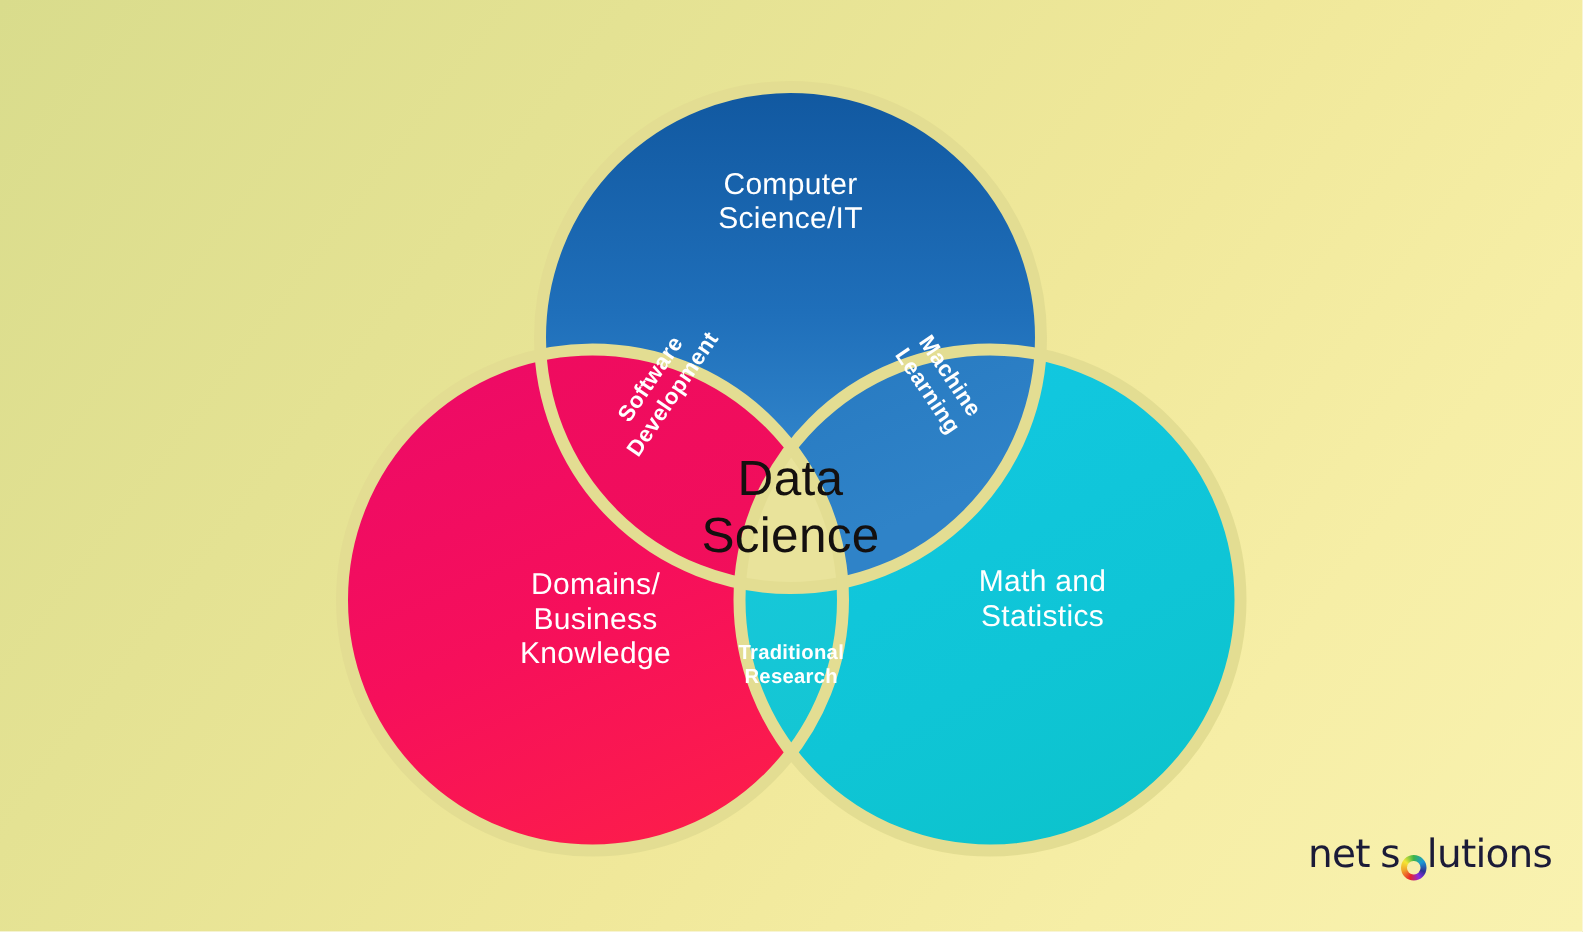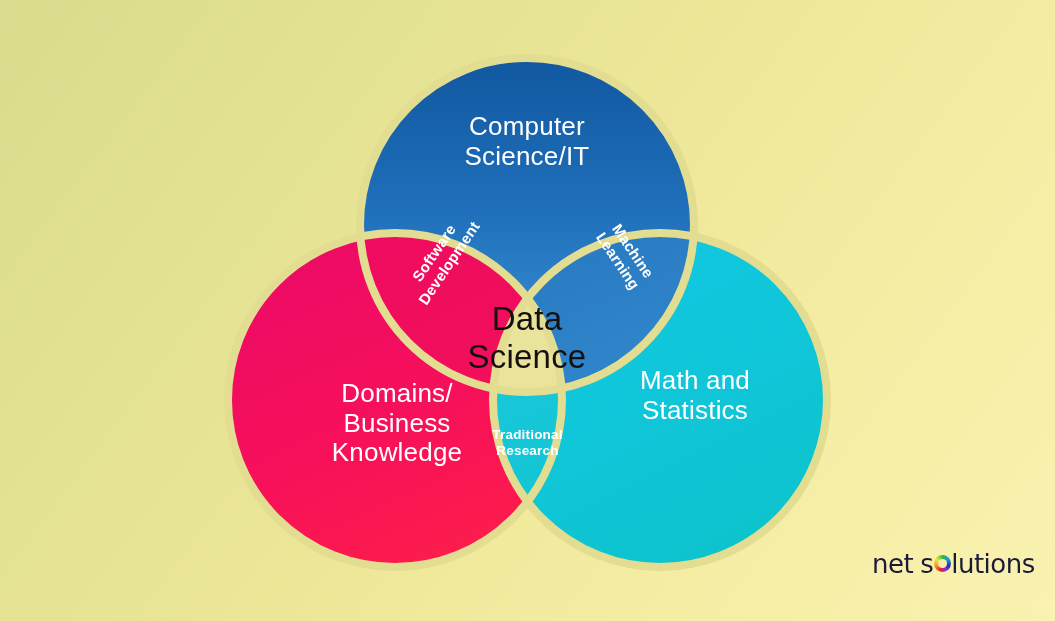--- a/index.html
+++ b/index.html
@@ -24,21 +24,21 @@
   }
   .label {
     position: absolute;
     text-align: center;
     line-height: 1.14;
     white-space: pre-line;
     pointer-events: none;
     user-select: none;
   }
   .main-label {
-    font-size: 26px;
+    font-size: 20px;
     font-weight: 400;
     color: #ffffff;
     letter-spacing: 0.2px;
   }
   .center-label {
     font-size: 33px;
     font-weight: 400;
     color: #14100f;
     letter-spacing: 0.2px;
   }
@@ -47,41 +47,41 @@
     font-weight: 700;
     color: #ffffff;
     line-height: 1.22;
     letter-spacing: 0.2px;
   }
   .overlap-label.small {
     font-size: 13.5px;
   }
   #label-cs      { left: 402px; top: 112px;  width: 250px; }
   #label-domains { left: 272px; top: 379px;  width: 250px; }
-  #label-math    { left: 570px; top: 366px;  width: 250px; }
+  #label-math    { left: 570px; top: 377px;  width: 250px; }
   #label-data-science { left: 427px; top: 300px; width: 200px; }
   #label-software {
     left: 382px; top: 240px; width: 120px;
     transform: rotate(-56deg);
     transform-origin: 50% 50%;
   }
   #label-ml {
     left: 565px; top: 238px; width: 120px;
     transform: rotate(56deg);
     transform-origin: 50% 50%;
   }
   #label-traditional { left: 460px; top: 427px; width: 135px; text-align: center; }
 
   
   #logo {
     position: absolute;
     left: 872px;
     top: 551px;
     display: flex;
-    align-items: flex-start;
+    align-items: flex-end;
     height: 32px;
   }
   .logo-text {
     font-family: "DejaVu Sans", sans-serif;
     font-size: 26px;
     font-weight: 400;
     color: #1b1b38;
     letter-spacing: -0.5px;
     line-height: 1;
   }

